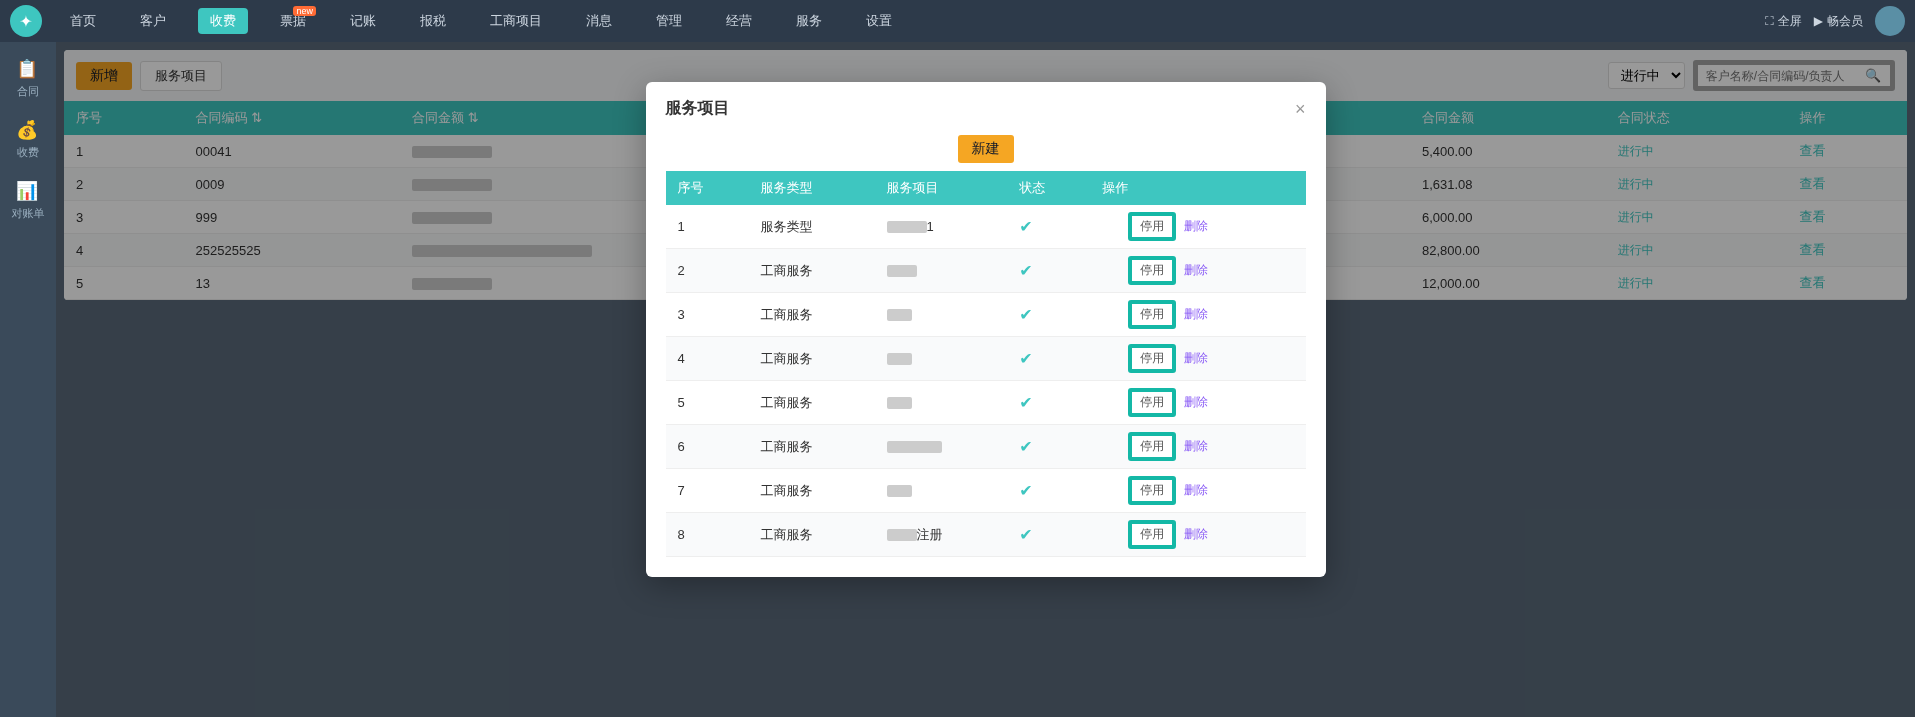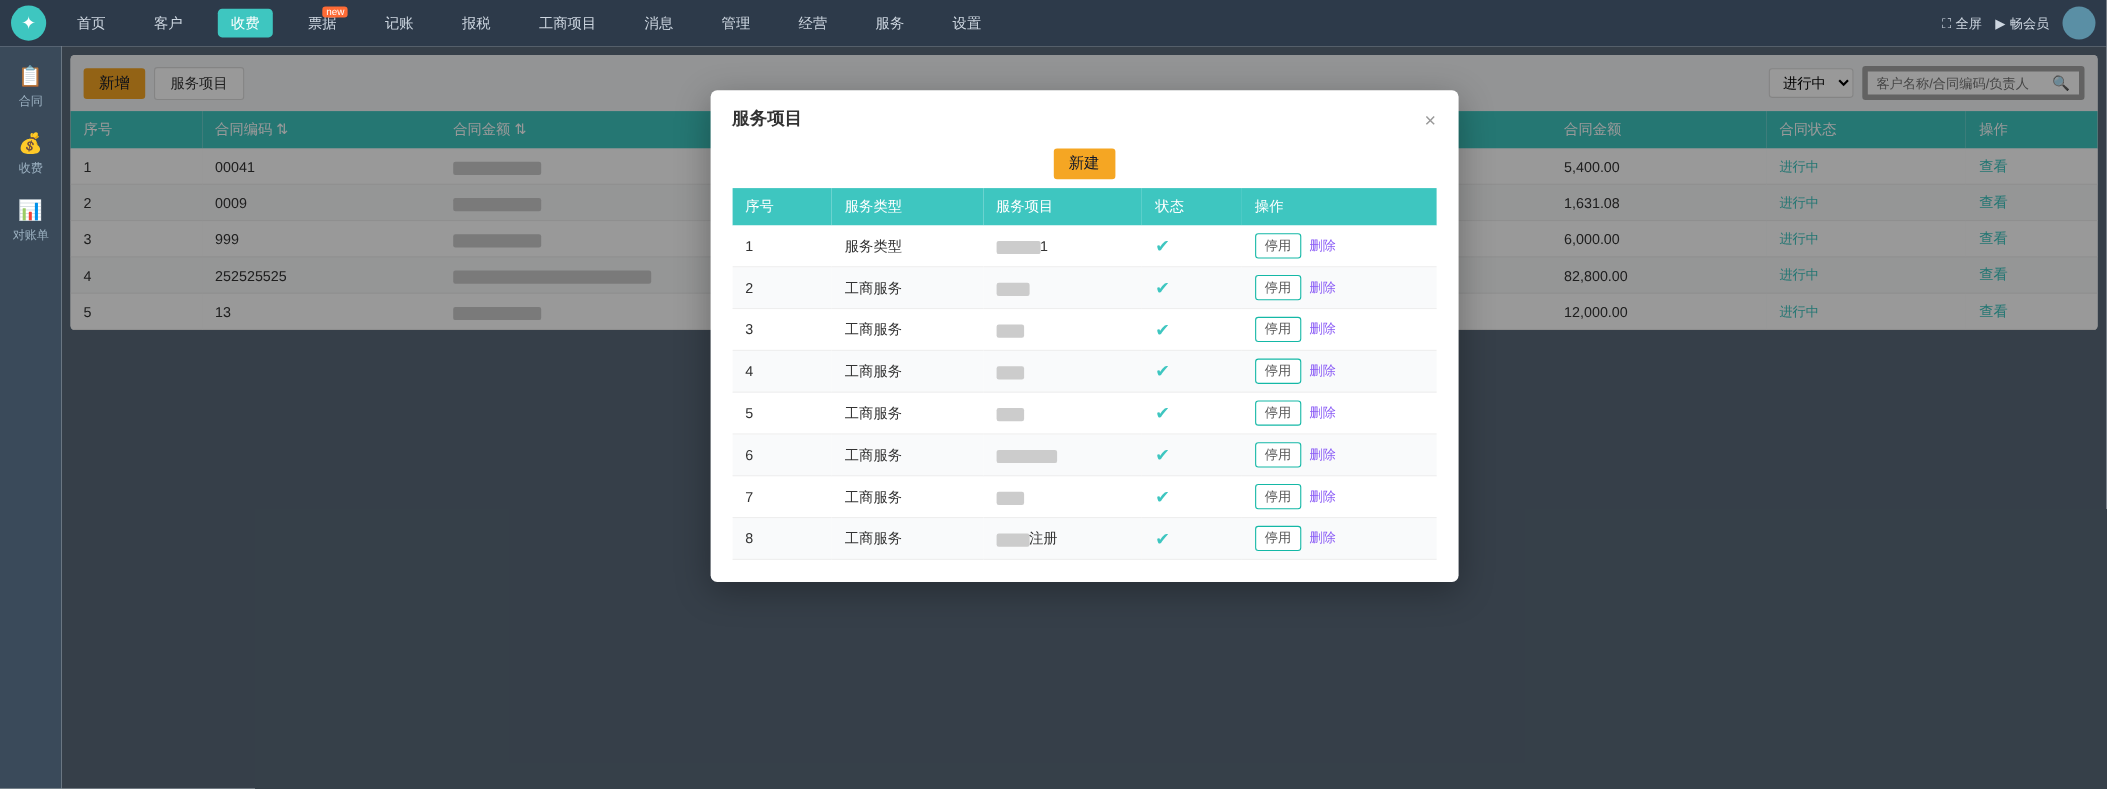--- a/index.html
+++ b/index.html
@@ -291,27 +291,28 @@
       font-size: 13px;
       color: #333;
       border-bottom: 1px solid #eee;
     }
     .check-icon {
       color: #3ec6c0;
       font-size: 16px;
     }
     .btn-stop {
       background: white;
-      border: 1px solid #14b8a6;
+      border: 4px solid #14b8a6;
       padding: 2px 8px;
       border-radius: 3px;
       cursor: pointer;
       font-size: 12px;
       color: #555;
       margin-right: 4px;
+      margin-left: 26px;
     }
     .btn-delete {
       color: #8b5cf6;
       cursor: pointer;
       font-size: 12px;
       border: none;
       background: none;
     }
   </style>
 </head>

